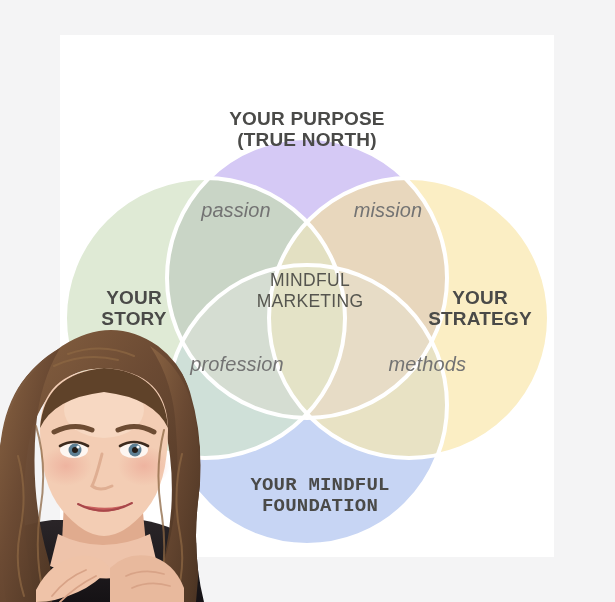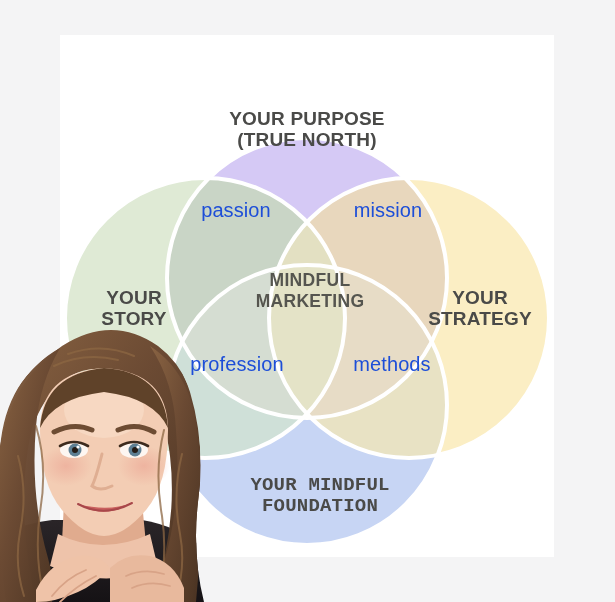--- a/index.html
+++ b/index.html
@@ -47,39 +47,40 @@
   }
   .lbl-main {
     font-weight: bold;
     font-size: 19px;
     letter-spacing: 0.2px;
     margin-top: 20px;
   }
   .lbl-overlap {
     font-weight: normal;
     font-size: 20px;
-    color: #1d4ed8;
+    color: #737373;
     letter-spacing: 0.1px;
+    font-style: italic;
   }
   .lbl-center {
-    font-weight: bold;
+    font-weight: normal;
     font-size: 17.5px;
     color: #55554f;
     letter-spacing: 0.3px;
     line-height: 1.18;
   }
   #lbl-purpose  { left: 187px; top: 88px;  width: 240px; }
   #lbl-story    { left: 70px;  top: 267px; width: 128px; }
   #lbl-strategy { left: 410px; top: 267px; width: 140px; }
   #lbl-found    { left: 200px; top: 455px; width: 240px; font-family: Liberation Mono, monospace; }
 
   #lbl-passion    { left: 168px; top: 199px; width: 136px; }
   #lbl-mission    { left: 320px; top: 199px; width: 136px; }
   #lbl-profession { left: 157px; top: 353px; width: 160px; }
-  #lbl-methods    { left: 318px; top: 353px; width: 148px; }
+  #lbl-methods    { left: 318px; top: 353px; width: 148px; text-align: right; }
   #lbl-center     { left: 237px; top: 270px; width: 146px; }
 
   
   #presenter {
     position: absolute;
     left: -8px;
     top: 306px;
     width: 246px;
     height: 296px;
     overflow: hidden;

